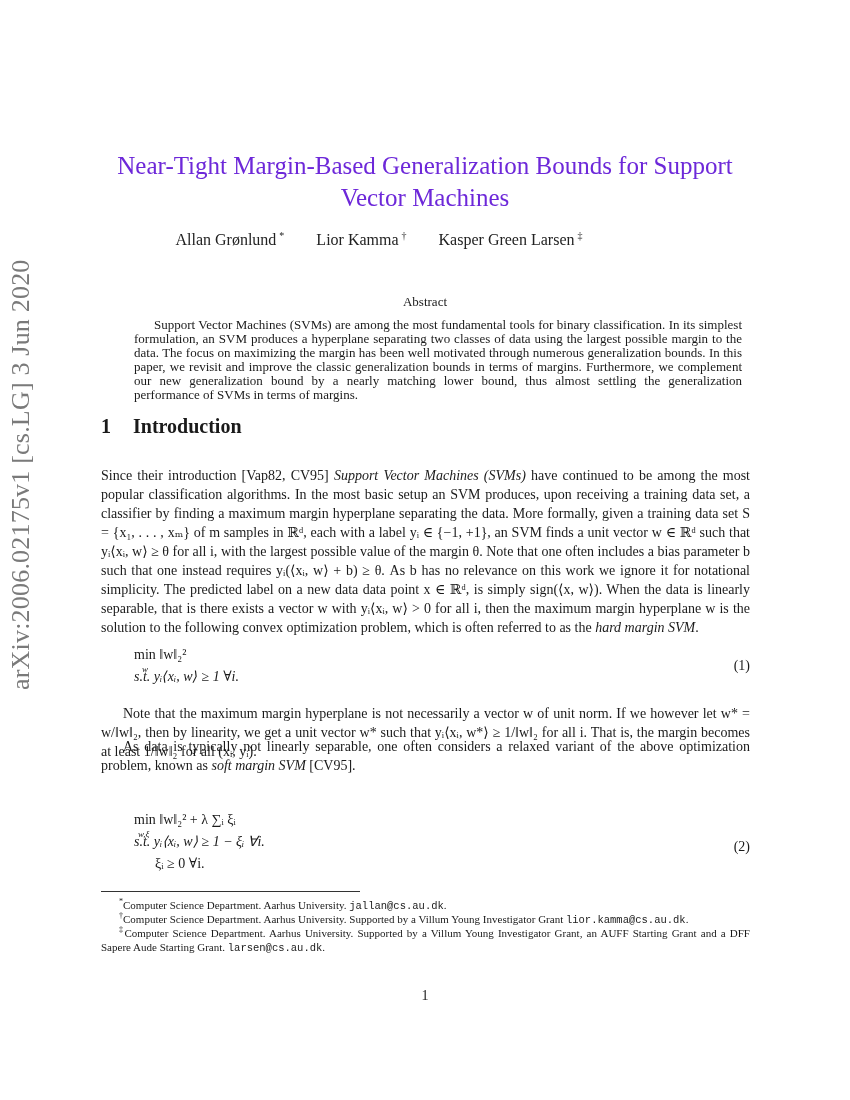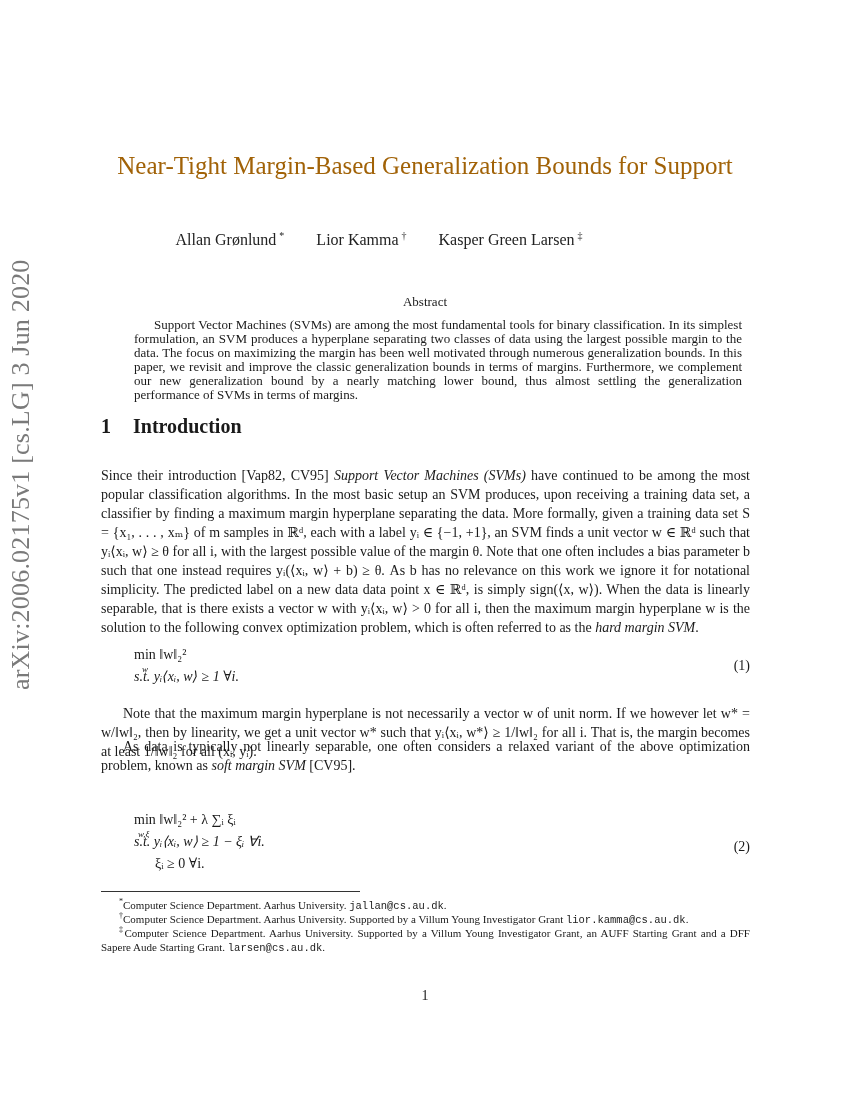--- a/index.html
+++ b/index.html
@@ -1,21 +1,21 @@
 <!DOCTYPE html>
 <html><head>
 <meta charset="utf-8">
 <style>
   html, body { margin: 0; padding: 0; background: #ffffff; }
   body { width: 850px; height: 1100px; position: relative; overflow: hidden;
          font-family: "Liberation Serif", "DejaVu Serif", serif; color: #1a1a1a; }
   .abs { position: absolute; }
   .stamp { position: absolute; left: 6px; top: 690px; transform-origin: 0 0; transform: rotate(-90deg);
            font-size: 26px; color: #7a7a7a; white-space: nowrap; letter-spacing: 0.2px; }
-  .title { left: 0; width: 850px; top: 150px; text-align: center; font-size: 25px; line-height: 32px; color: #a16207; }
+  .title { left: 0; width: 850px; top: 150px; text-align: center; font-size: 25px; line-height: 32px; color: #6d28d9; }
   .authors { left: 0; width: 758px; top: 230px; text-align: center; font-size: 16px; color: #222; }
   .author { display: inline-block; margin: 0 14px; }
   .author sup { font-size: 10px; vertical-align: 6px; margin-left: 3px; }
   .abstract-head { left: 0; width: 850px; top: 294px; text-align: center; font-size: 13px; font-weight: normal; }
   .abstract { left: 134px; width: 608px; top: 318px; font-size: 13px; line-height: 14px; text-align: justify; text-indent: 20px; }
   .section { left: 101px; top: 415px; font-size: 20px; font-weight: bold; }
   .section .num { display: inline-block; width: 32px; }
   .para { left: 101px; width: 649px; font-size: 14px; line-height: 19px; text-align: justify; }
   .indent { text-indent: 22px; }
   .eq { left: 134px; font-size: 14px; line-height: 19px; }
@@ -29,20 +29,21 @@
   .mono { font-family: "Liberation Mono", "DejaVu Sans Mono", monospace; font-size: 10.5px; }
   .pagenum { left: 0; width: 850px; top: 988px; text-align: center; font-size: 14px; }
 </style>
 </head>
 <body>
 
 <div class="stamp">arXiv:2006.02175v1  [cs.LG]  3 Jun 2020</div>
 
 <div class="abs title">
   <div>Near-Tight Margin-Based Generalization Bounds for Support</div>
+  <div>Vector Machines</div>
 </div>
 
 <div class="abs authors">
   <span class="author"><span>Allan Grønlund</span><sup>*</sup></span>
   <span class="author"><span>Lior Kamma</span><sup>†</sup></span>
   <span class="author"><span>Kasper Green Larsen</span><sup>‡</sup></span>
 </div>
 
 <div class="abs abstract-head">Abstract</div>
 <div class="abs abstract">Support Vector Machines (SVMs) are among the most fundamental tools for binary classification. In its simplest formulation, an SVM produces a hyperplane separating two classes of data using the largest possible margin to the data. The focus on maximizing the margin has been well motivated through numerous generalization bounds. In this paper, we revisit and improve the classic generalization bounds in terms of margins. Furthermore, we complement our new generalization bound by a nearly matching lower bound, thus almost settling the generalization performance of SVMs in terms of margins.</div>

